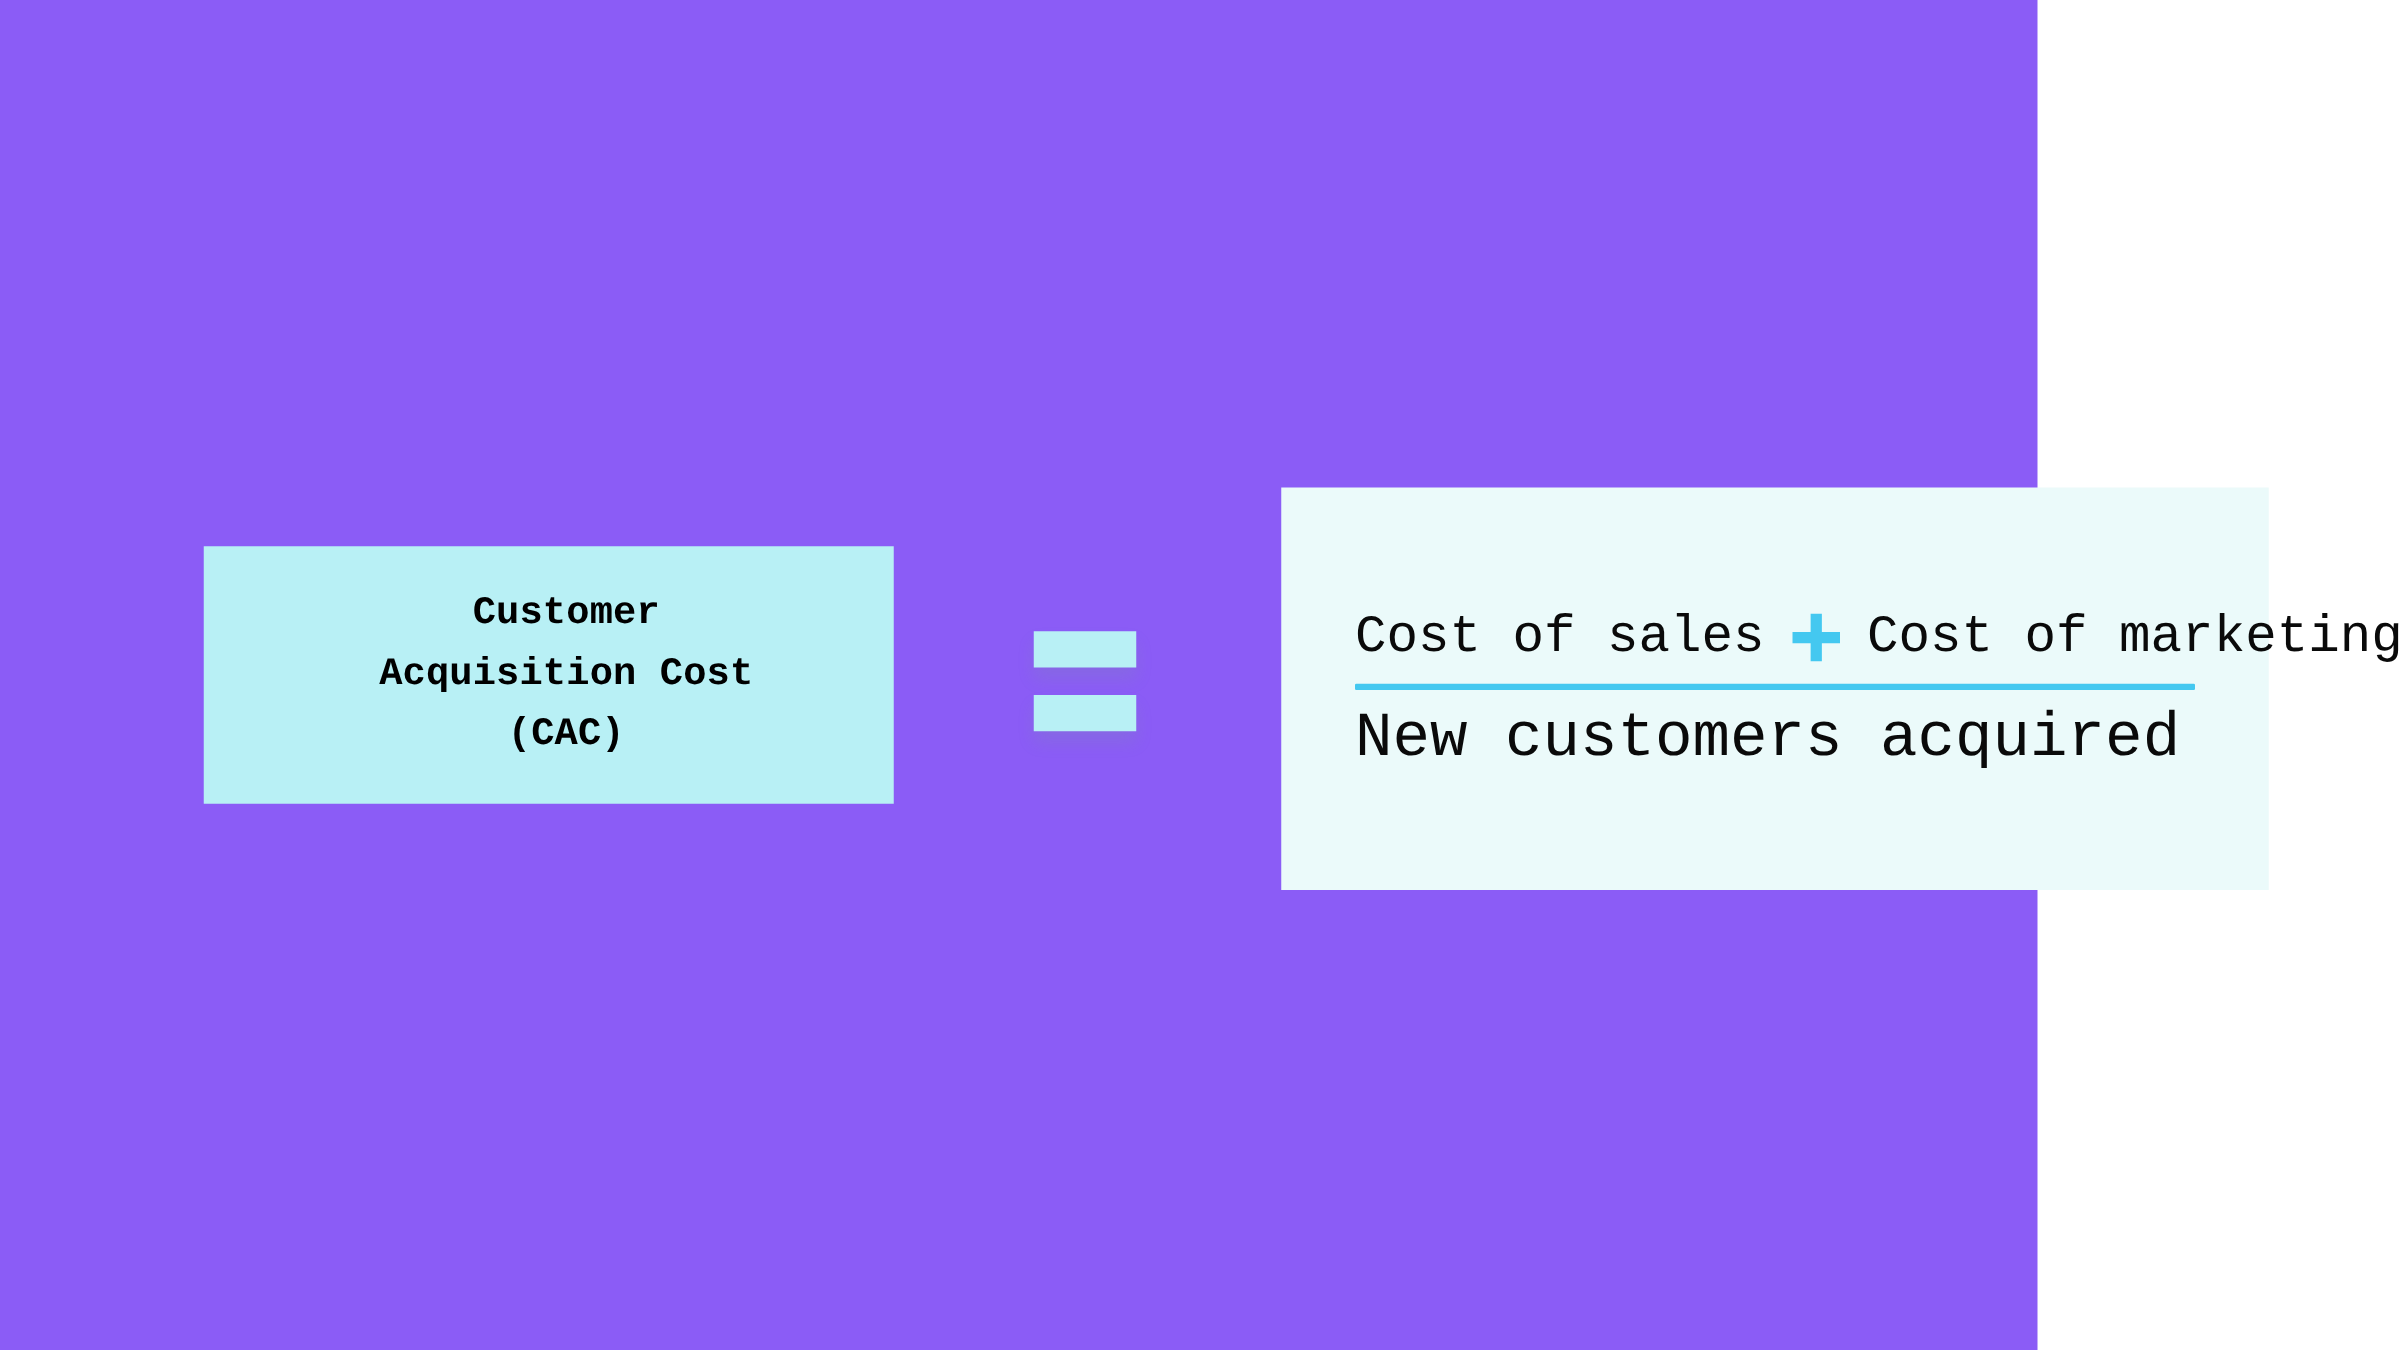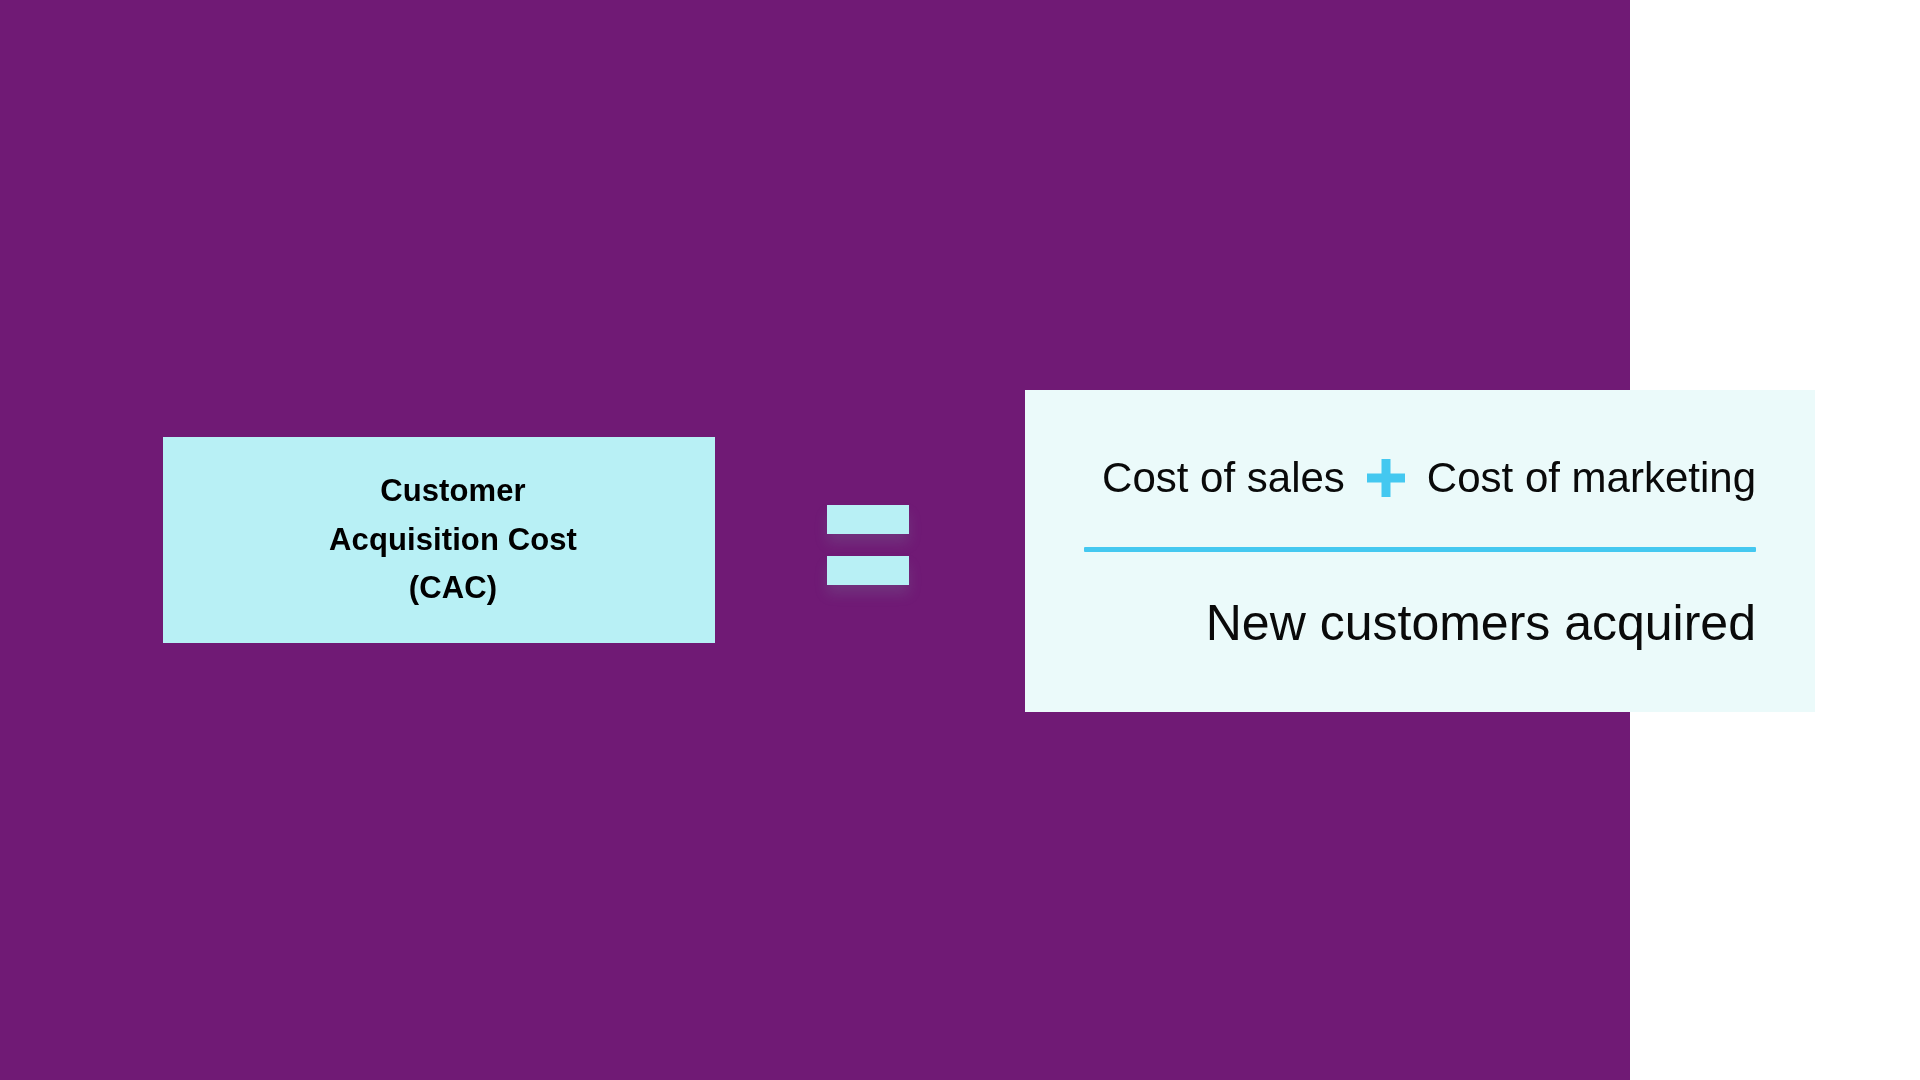--- a/index.html
+++ b/index.html
@@ -13,21 +13,22 @@
   }
   body {
     font-family: "Liberation Sans", sans-serif;
     -webkit-font-smoothing: antialiased;
   }
 
   #diagram-root {
     position: relative;
     width: 1630px;
     height: 1080px;
-    background: #701a75;
+    background: #8b5cf6;
+    font-family: Liberation Mono, monospace;
   }
 
   
   .term-box {
     position: absolute;
     left: 163px;
     top: 437px;
     width: 552px;
     height: 206px;
     background: #b8f0f5;
@@ -75,23 +76,22 @@
     background: #ebfafa;
     display: flex;
     flex-direction: column;
     align-items: center;
     justify-content: center;
   }
   .fraction-inner {
     width: 672px;
     display: flex;
     flex-direction: column;
-    align-items: flex-end;
+    align-items: flex-start;
     margin-top: 4px;
-    gap: 32px;
   }
   .fraction-numerator {
     display: flex;
     align-items: center;
     justify-content: center;
     gap: 18px;
     white-space: nowrap;
   }
   .fraction-term {
     font-size: 42px;

